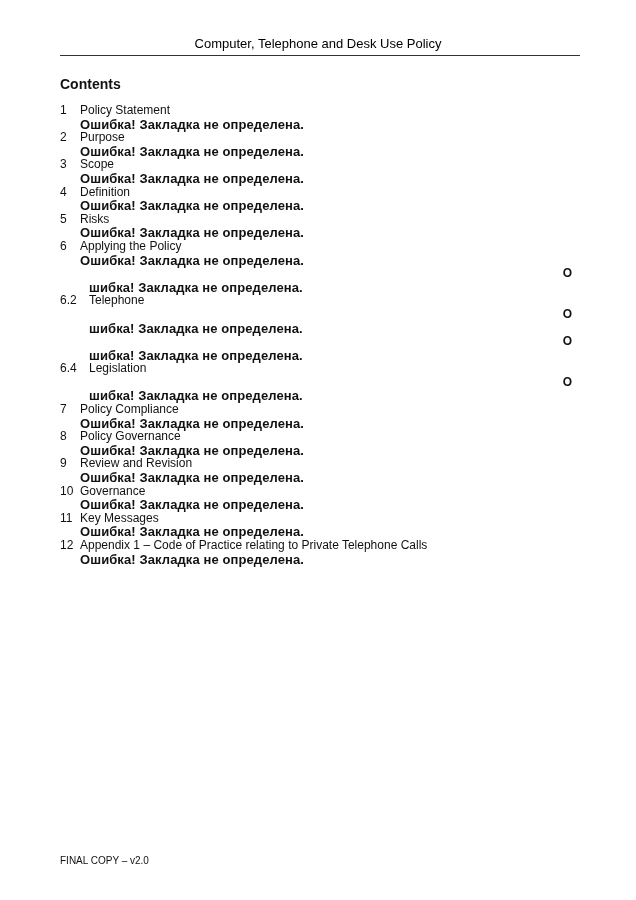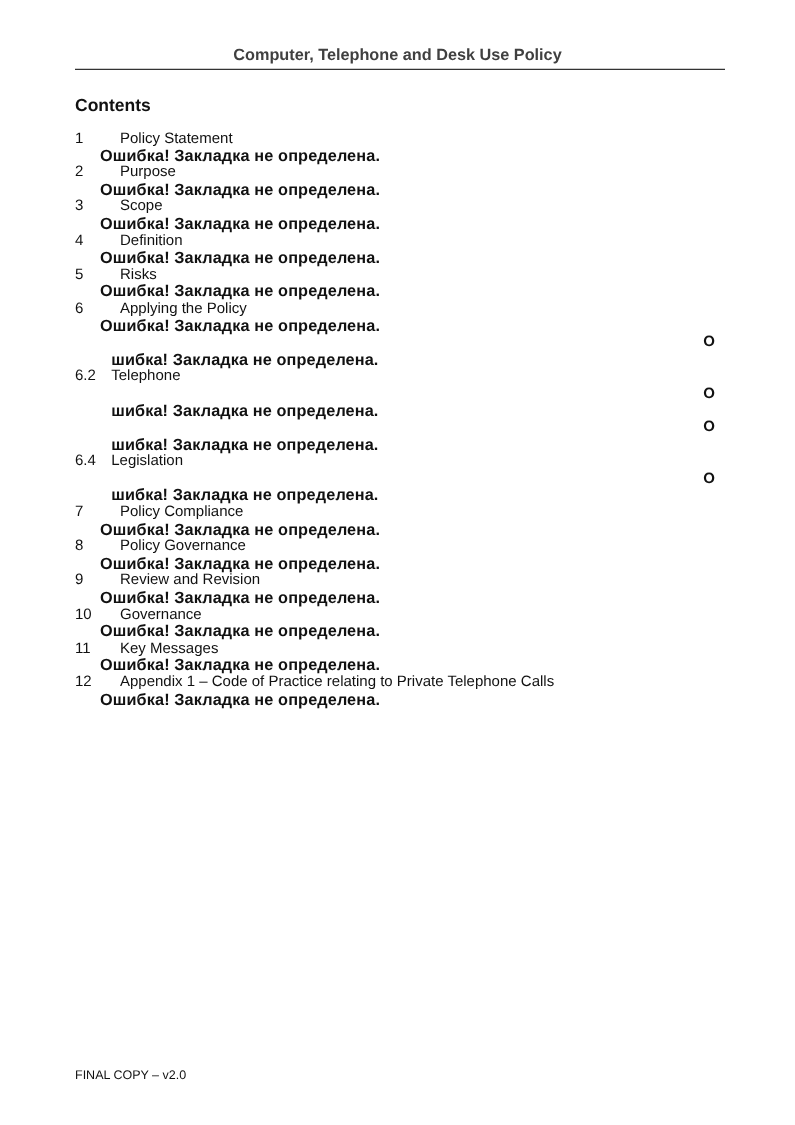--- a/index.html
+++ b/index.html
@@ -1,26 +1,26 @@
 <!DOCTYPE html>
 <html><head>
 <meta charset="utf-8">
 <style>
   html, body { margin: 0; padding: 0; background: #ffffff; }
   body { width: 636px; height: 900px; position: relative; overflow: hidden;
          font-family: "Liberation Sans", sans-serif; color: #111; }
   .header-title { position: absolute; top: 36px; left: 0; width: 636px; text-align: center;
-                  font-size: 13px; color: #404040; font-weight: bold; }
+                  font-size: 13px; color: #000000; }
   .header-rule { position: absolute; top: 55px; left: 60px; width: 520px; height: 0;
                  border-top: 1.5px solid #333; }
   .contents-heading { position: absolute; top: 76px; left: 60px; font-size: 14px; font-weight: bold; }
   .toc { position: absolute; top: 104px; left: 60px; width: 520px; }
   .row { position: relative; height: 13.6px; font-size: 12px; line-height: 13.6px; white-space: nowrap; }
   .num { position: absolute; left: 0; }
-  .title { position: absolute; left: 36px; }
+  .title { position: absolute; left: 20px; }
   .sub .title { left: 29px; }
   .err { position: absolute; left: 20px; font-weight: bold; font-size: 13px; letter-spacing: 0.1px; }
   .sub-err { left: 29px; }
   .o-row .o { position: absolute; right: 8px; font-weight: bold; font-size: 12px; }
   .footer-left { position: absolute; top: 855px; left: 60px; font-size: 10px; }
   .footer-right { position: absolute; top: 905px; right: 58px; font-size: 14px; }
 </style>
 </head>
 <body>
 

